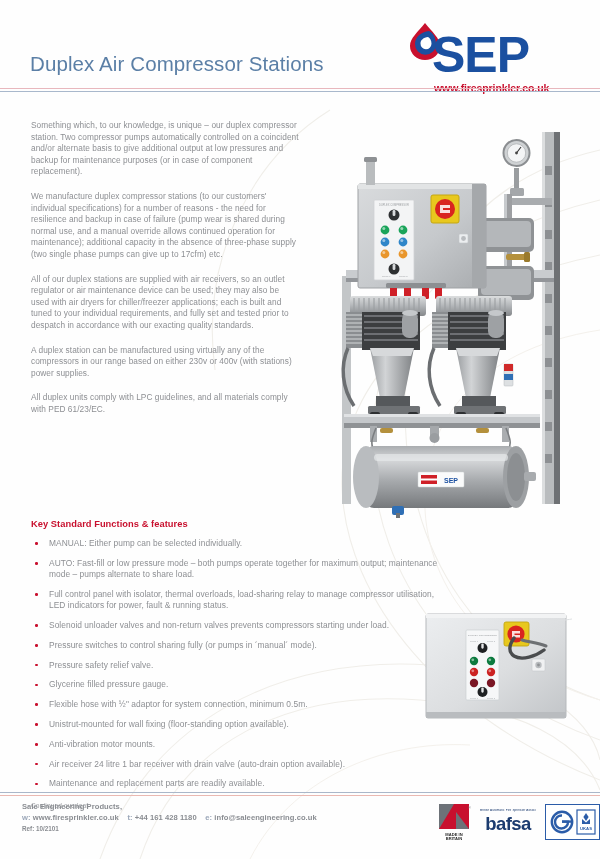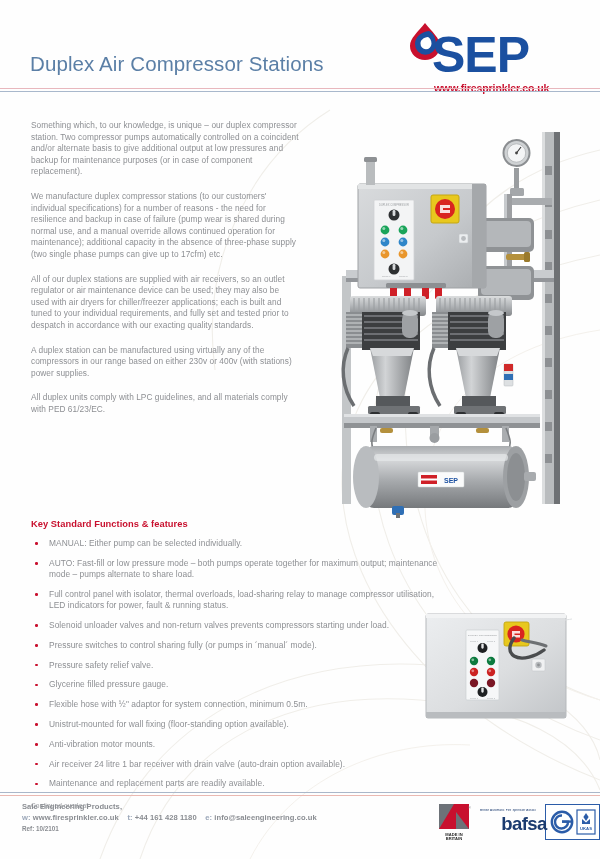--- a/index.html
+++ b/index.html
@@ -248,21 +248,21 @@
     text-align: center;
     font-size: 3.1px;
     color: #1b3b6f;
     letter-spacing: .1px;
     line-height: 3.4px;
     white-space: nowrap;
     overflow: hidden;
   }
   .bafsa-word {
     position: absolute;
-    left: 16px; top: 9px;
+    left: 0; top: 9px;
     width: 60px;
     text-align: center;
     font-size: 18.5px;
     font-weight: 700;
     color: #1b3b6f;
     letter-spacing: -.6px;
     line-height: 20px;
   }
   
   .certbox {

